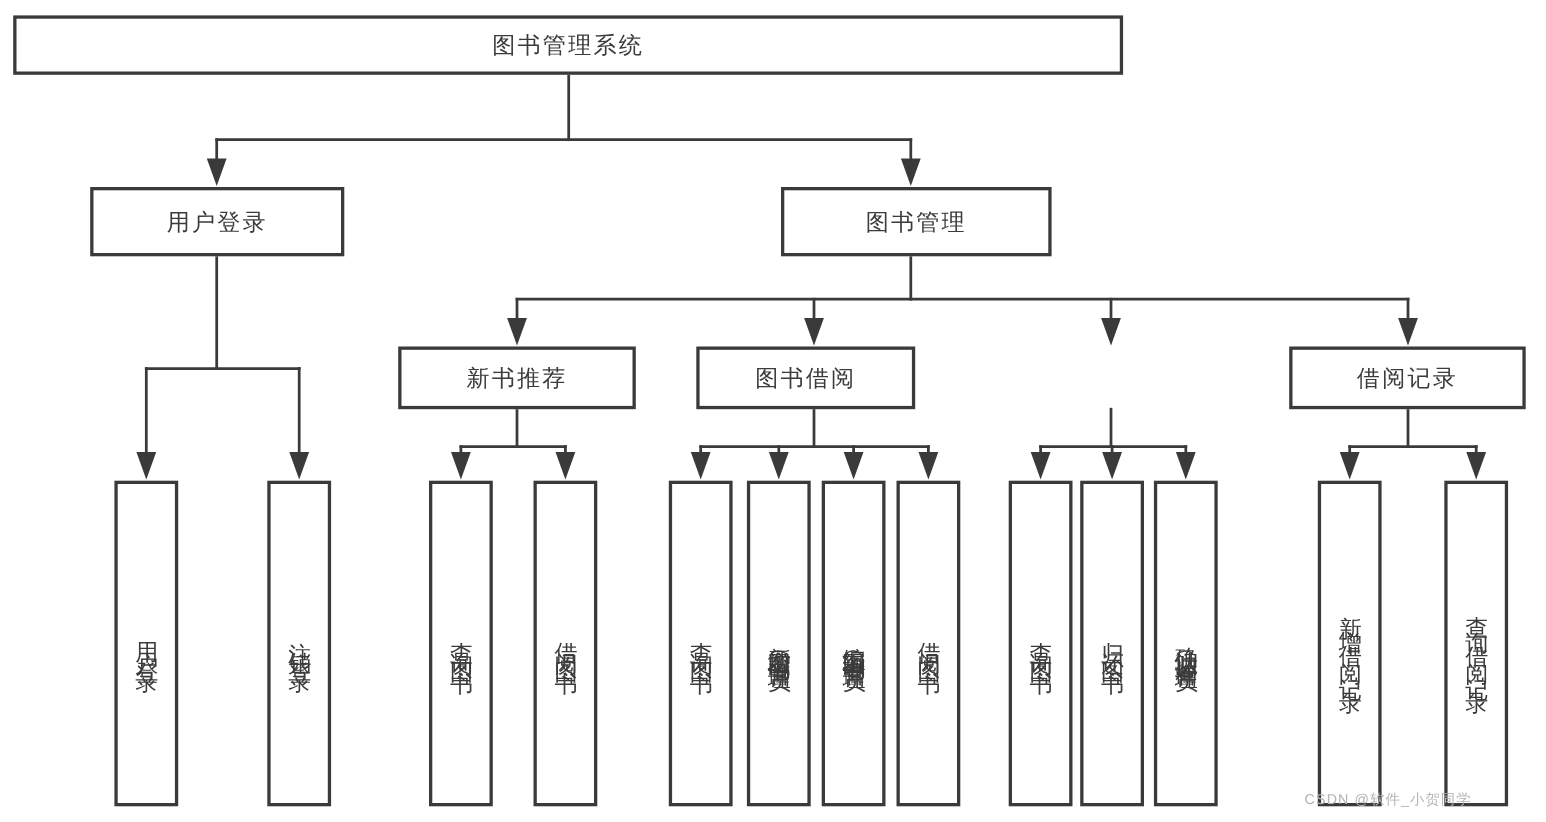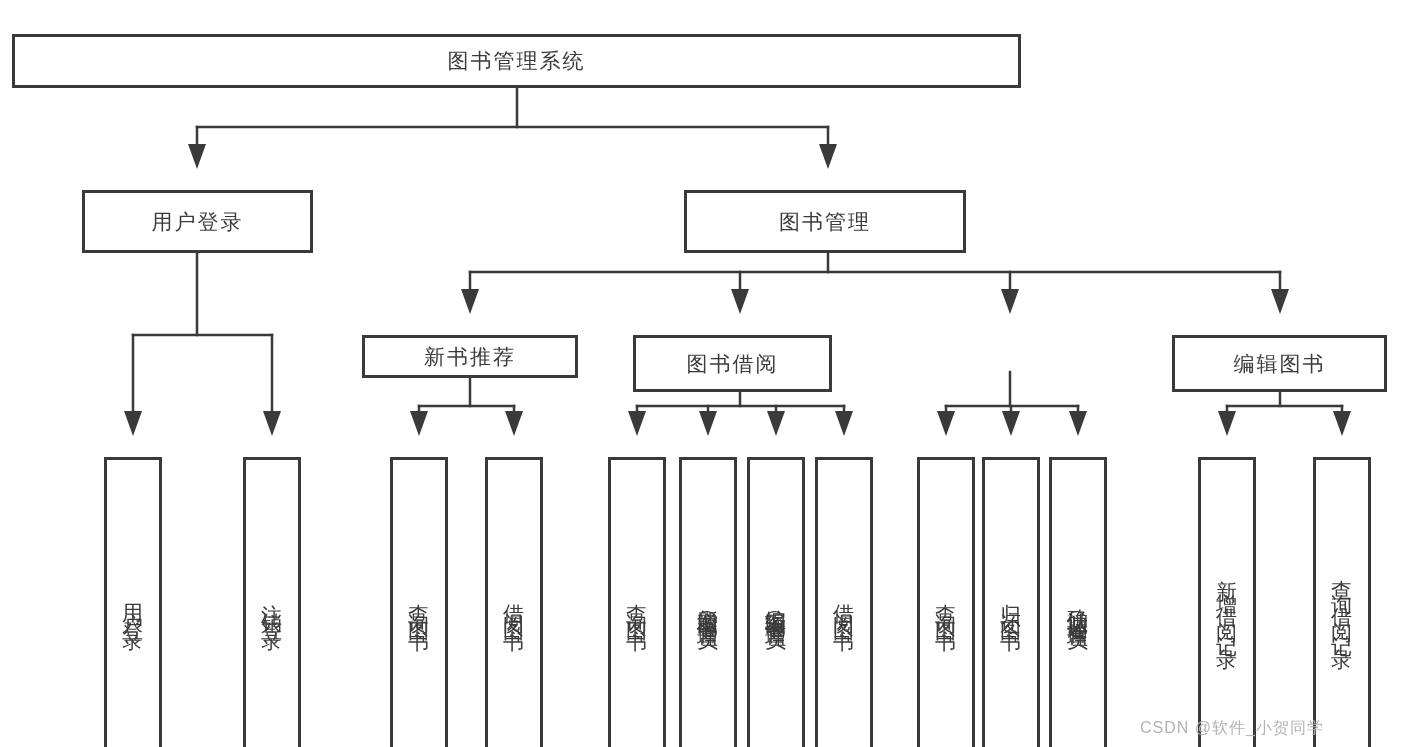--- a/index.html
+++ b/index.html
@@ -15,35 +15,34 @@
     position:absolute;
     box-sizing:border-box;
     border:3px solid #3a3a3a;
     background:#ffffff;
     display:flex;
     align-items:center;
     justify-content:center;
     color:#3b3b3b;
     font-size:21px;
     z-index:1;
-    margin-top:20px;
   }
   .node.h span{letter-spacing:2px;white-space:nowrap;}
   .node.leaf span{
     writing-mode:vertical-rl;
     white-space:nowrap;
     line-height:1;
   }
   .sp4 span{letter-spacing:9px;}
   .sp6 span{letter-spacing:14px;}
   .sp10 span{letter-spacing:3px;}
   #watermark{
     position:absolute;
-    left:1140px;top:718px;
-    font-size:16px;
+    left:1186px;top:718px;
+    font-size:13px;
     color:#b3b3b3;
     letter-spacing:1px;
     white-space:nowrap;
     z-index:3;
   }
 </style>
 </head>
 <body>
 
 <div id="canvas">
@@ -114,32 +113,32 @@
     </g>
   </svg>
 
   <div class="node h" style="left:12px;top:14px;width:1009px;height:54px">
     <span>图书管理系统</span>
   </div>
 
   <div class="node h" style="left:82px;top:170px;width:231px;height:63px">
     <span>用户登录</span>
   </div>
-  <div class="node h" style="left:684px;top:170px;width:282px;height:63px">
+  <div class="node h" style="left:710px;top:170px;width:246px;height:63px">
     <span>图书管理</span>
   </div>
 
-  <div class="node h" style="left:362px;top:315px;width:216px;height:43px">
+  <div class="node h" style="left:362px;top:315px;width:216px;height:57px">
     <span>新书推荐</span>
   </div>
   <div class="node h" style="left:633px;top:315px;width:199px;height:57px">
     <span>图书借阅</span>
   </div>
   <div class="node h" style="left:1172px;top:315px;width:215px;height:57px">
-    <span>编辑图书</span>
+    <span>借阅记录</span>
   </div>
 
   <div class="node leaf sp4" style="left:104px;top:437px;width:58px;height:296px">
     <span>用户登录</span>
   </div>
   <div class="node leaf sp4" style="left:243px;top:437px;width:58px;height:296px">
     <span>注销登录</span>
   </div>
 
   <div class="node leaf sp4" style="left:390px;top:437px;width:58px;height:296px">

